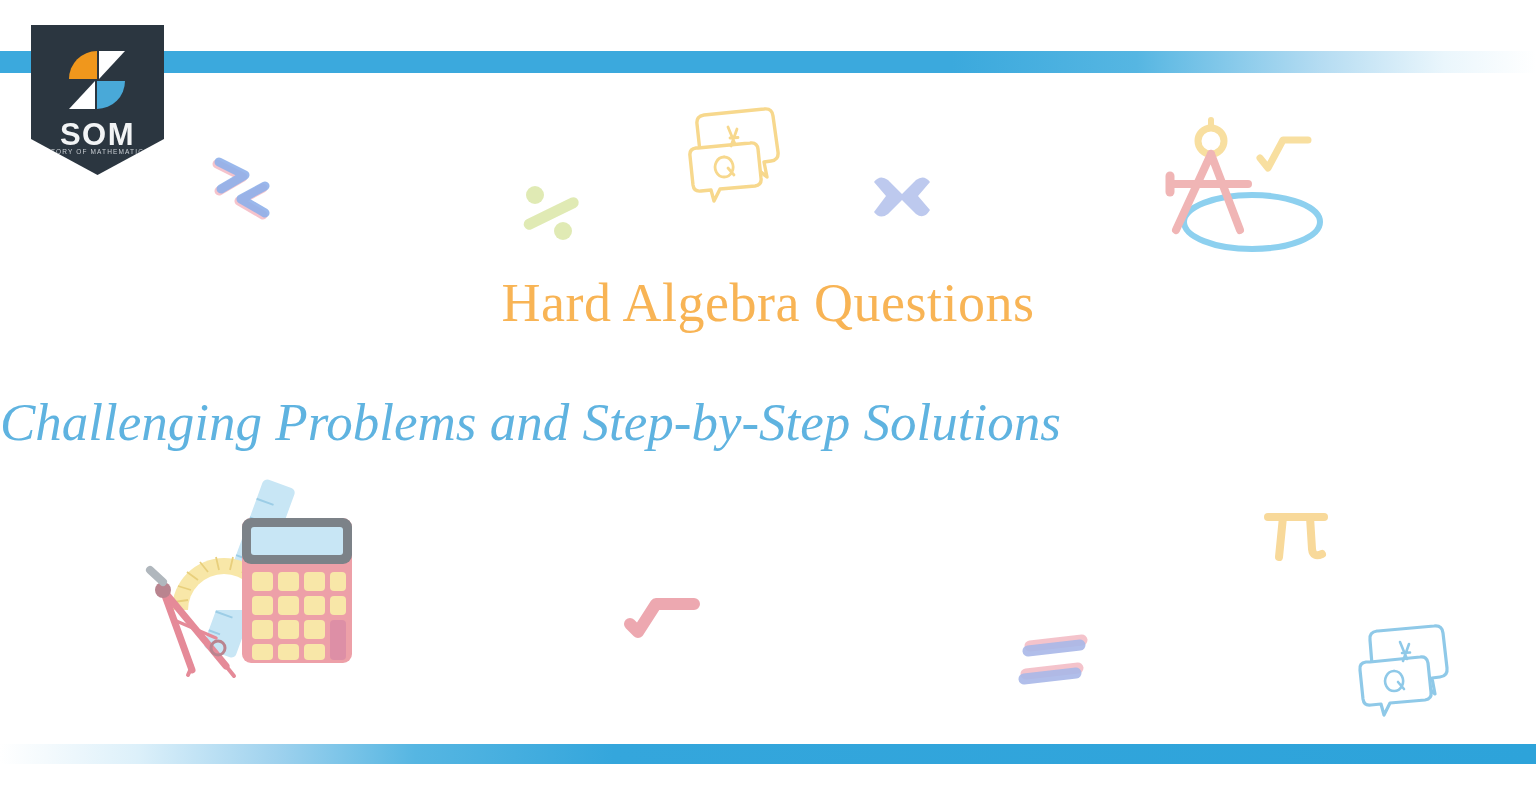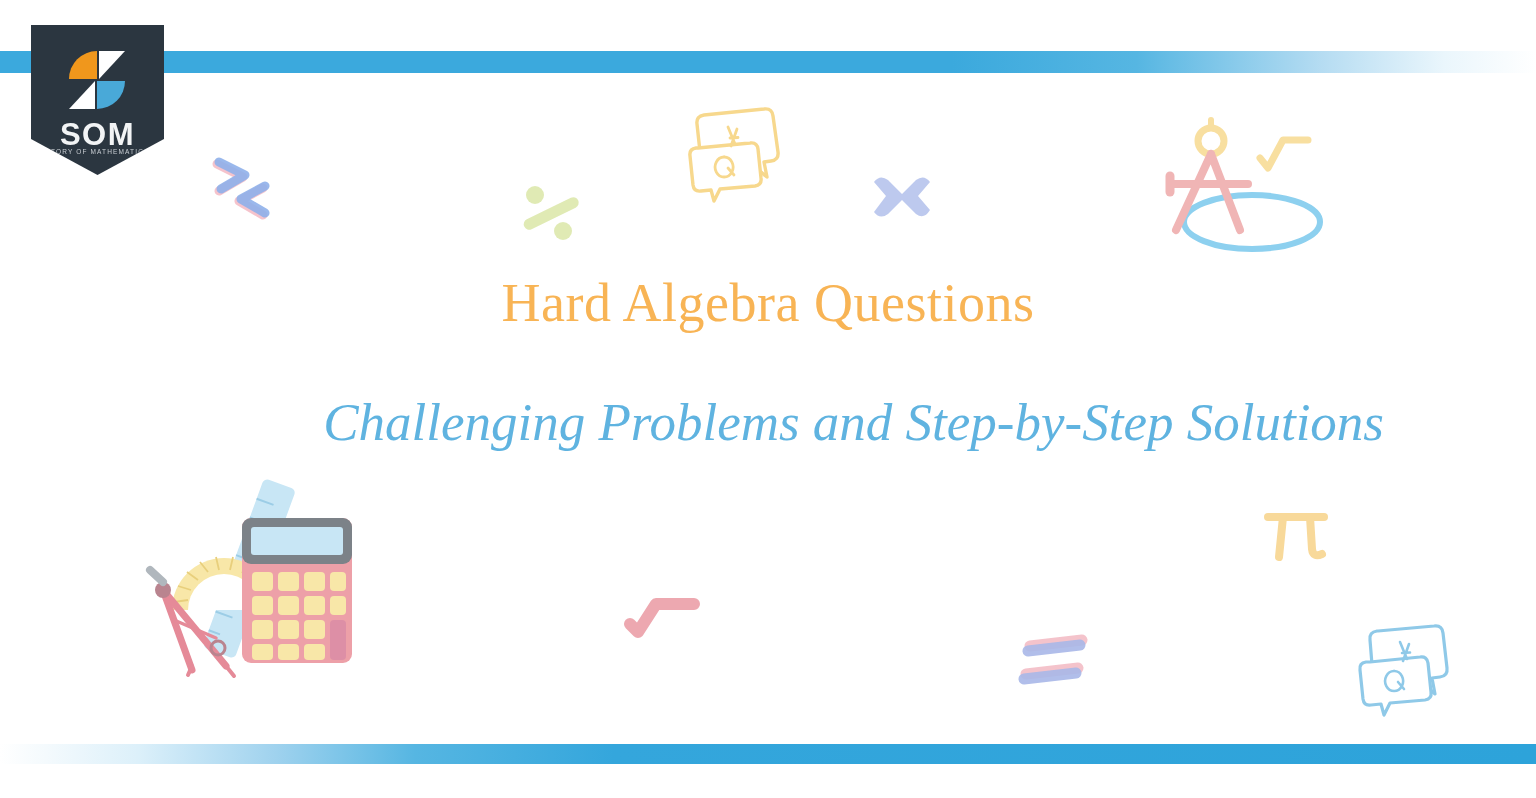--- a/index.html
+++ b/index.html
@@ -74,21 +74,21 @@
     color:#f8b455;
     font-family:"Liberation Serif", serif;
     font-size:54px;
     font-weight:normal;
     line-height:1;
     letter-spacing:0.5px;
     z-index:5;
   }
   .subtitle {
     position:absolute; left:0; top:396px; width:1384px;
-    text-align:right;
+    text-align:left;
     color:#5fb3e0;
     font-family:"Liberation Serif", serif;
     font-style:italic;
     font-size:53px;
     font-weight:normal;
     line-height:1;
     z-index:5;
   }
 
   

